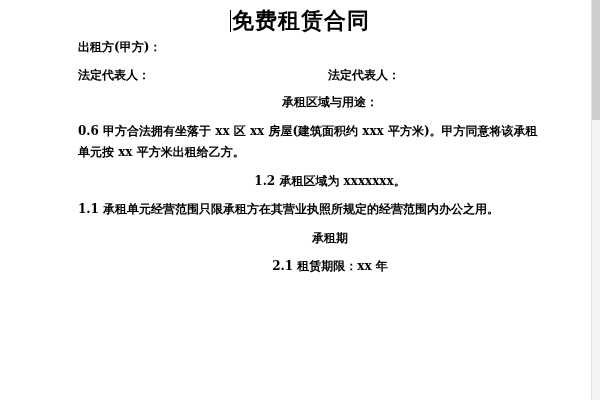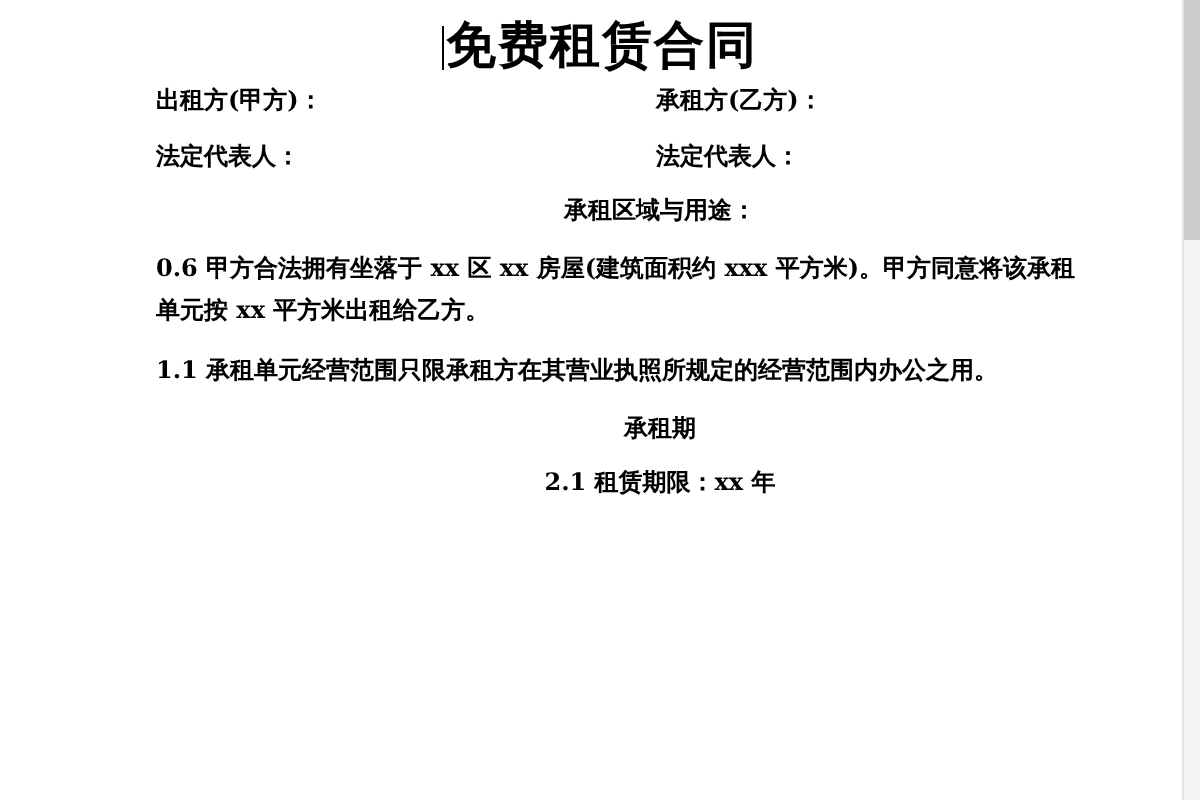--- a/index.html
+++ b/index.html
@@ -17,21 +17,21 @@
   .page {
     position: relative;
     width: 600px;
     height: 400px;
     background: #ffffff;
     box-sizing: border-box;
     overflow: hidden;
   }
   .doc-title {
     text-align: center;
-    font-size: 25px;
+    font-size: 22px;
     font-weight: bold;
     letter-spacing: 1px;
     margin: 6px 0 2px 0;
     position: relative;
   }
   .caret {
     display: inline-block;
     width: 1px;
     height: 22px;
     background: #000;
@@ -94,32 +94,32 @@
 <body>
 
 <div class="page">
 
   <div class="doc-title"><span class="caret"></span><span>免费租赁合同</span></div>
 
   <div class="body-block">
 
     <div class="line two-col">
       <div class="col-a">出租方(甲方)：</div>
-      <div class="col-b">承租方(乙方)：</div>
     </div>
 
     <div class="line two-col">
       <div class="col-a">法定代表人：</div>
       <div class="col-b">法定代表人：</div>
     </div>
 
     <div class="line indent">承租区域与用途：</div>
 
     <div class="line wrap para">0.6 甲方合法拥有坐落于 xx 区 xx 房屋(建筑面积约 xxx 平方米)。甲方同意将该承租单元按 xx 平方米出租给乙方。</div>
 
+    <div class="line indent">1.2 承租区域为 xxxxxxx。</div>
 
     <div class="line wrap para">1.1 承租单元经营范围只限承租方在其营业执照所规定的经营范围内办公之用。</div>
 
     <div class="line indent">承租期</div>
 
     <div class="line indent">2.1 租赁期限：xx 年</div>
 
   </div>
 
   <div class="scroll-v">

